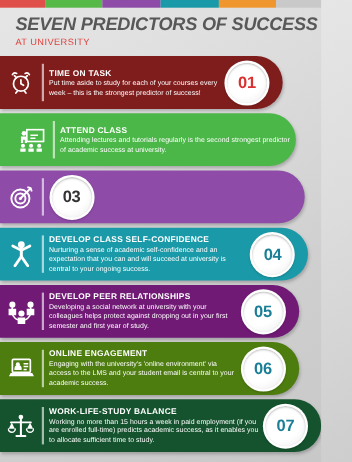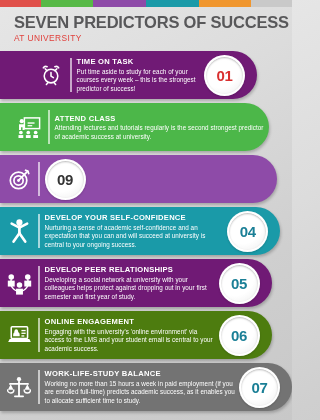--- a/index.html
+++ b/index.html
@@ -29,20 +29,21 @@
   #header {
     padding: 7px 0 6px 14px;
   }
   #title {
     font-size: 16.5px;
     font-weight: bold;
     color: #58585a;
     letter-spacing: -0.2px;
     line-height: 1.05;
     white-space: nowrap;
+    font-style: italic;
   }
   #subtitle {
     font-size: 8.4px;
     color: #e0403c;
     letter-spacing: 0.4px;
     margin-top: 2px;
   }
 
   
   #rows {
@@ -129,21 +130,21 @@
     <div class="seg" style="background: rgb(240, 150, 46); width: 18%;"></div>
     <div class="seg" style="background: rgb(201, 201, 201); width: 14%;"></div>
   </div>
 
 <div id="header">
   <div id="title">SEVEN PREDICTORS OF SUCCESS</div>
   <div id="subtitle">AT UNIVERSITY</div>
 </div>
 
 <div id="rows">
-    <div class="row" style="background: #701a75; width: 88%; padding-left: 32px;">
+    <div class="row" style="background: #7f1d1d; width: 88%;">
       <div class="row-icon">
         <svg width="22" height="22" viewBox="0 0 24 24" fill="none" stroke="currentColor" stroke-width="1.7" stroke-linecap="round">
       <circle cx="12" cy="13.2" r="7.4"></circle>
       <path d="M12 9.4 L12 13.2 L14.6 14.8"></path>
       <path d="M5.6 5.2 L7.6 7.2"></path>
           <path d="M18.4 5.2 L16.4 7.2"></path>
       <path d="M3.6 4.2 a3.2 3.2 0 0 1 4.2 -1.2"></path>
       <path d="M20.4 4.2 a3.2 3.2 0 0 0 -4.2 -1.2"></path>
       <path d="M8.4 20.6 L7 22.4"></path>
           <path d="M15.6 20.6 L17 22.4"></path>
@@ -185,37 +186,37 @@
         <svg width="23" height="23" viewBox="0 0 24 24" fill="none" stroke="currentColor" stroke-width="1.8">
       <circle cx="11" cy="13" r="8.6"></circle>
       <circle cx="11" cy="13" r="4.8"></circle>
       <circle cx="11" cy="13" r="1.5" fill="currentColor" stroke="none"></circle>
       <path d="M11 13 L20.4 3.6" stroke-width="1.9" stroke-linecap="round"></path>
       <path d="M17.6 2.2 L20.8 3.2 L21.8 6.4" stroke-width="1.7" stroke-linejoin="round"></path>
     </svg>
       </div>
       <div class="row-divider"></div>
       <div class="row-badge">
-        <span class="row-badge-num" style="color: rgb(51, 51, 51);">09</span>
+        <span class="row-badge-num" style="color: rgb(51, 51, 51);">03</span>
       </div>
     </div>
     <div class="row" style="background: rgb(26, 154, 168); width: 96%;">
       <div class="row-icon">
         <svg width="20" height="24" viewBox="0 0 20 24" fill="currentColor">
       <circle cx="10.4" cy="3.4" r="3.1"></circle>
       <path d="M10.4 7.2 L10.4 14.4" stroke="currentColor" stroke-width="2.7" stroke-linecap="round"></path>
       <path d="M10.4 8.6 L2.6 4.6" stroke="currentColor" stroke-width="2.5" stroke-linecap="round" fill="none"></path>
       <path d="M10.4 8.6 L18.2 4.6" stroke="currentColor" stroke-width="2.5" stroke-linecap="round" fill="none"></path>
       <path d="M10.4 14.2 L4.6 22.6" stroke="currentColor" stroke-width="2.6" stroke-linecap="round" fill="none"></path>
       <path d="M10.4 14.2 L16.2 22.6" stroke="currentColor" stroke-width="2.6" stroke-linecap="round" fill="none"></path>
     </svg>
       </div>
       <div class="row-divider"></div>
       <div class="row-text">
-        <div class="row-title">DEVELOP YOUR SELF-CONFIDENCE</div>
+        <div class="row-title">DEVELOP CLASS SELF-CONFIDENCE</div>
         <div class="row-body">Nurturing a sense of academic self-confidence and an expectation that you can and will succeed at university is central to your ongoing success.</div>
       </div>
       <div class="row-badge">
         <span class="row-badge-num" style="color: rgb(26, 127, 150);">04</span>
       </div>
     </div>
     <div class="row" style="background: #701a75; width: 93%;">
       <div class="row-icon">
         <svg width="25" height="23" viewBox="0 0 26 24" fill="currentColor">
       <path d="M4.6 7.5 a9 9 0 0 0 8.4 12.6 a9 9 0 0 0 8.4 -12.6" fill="none" stroke="currentColor" stroke-width="1.5"></path>
@@ -250,21 +251,21 @@
       </div>
       <div class="row-divider"></div>
       <div class="row-text">
         <div class="row-title">ONLINE ENGAGEMENT</div>
         <div class="row-body">Engaging with the university's 'online environment' via access to the LMS and your student email is central to your academic success.</div>
       </div>
       <div class="row-badge">
         <span class="row-badge-num" style="color: rgb(26, 127, 150);">06</span>
       </div>
     </div>
-    <div class="row" style="background: #737373; width: 100%;">
+    <div class="row" style="background: #14532d; width: 100%;">
       <div class="row-icon">
         <svg width="24" height="23" viewBox="0 0 26 24" fill="none" stroke="currentColor" stroke-width="1.6" stroke-linecap="round">
       <circle cx="13" cy="3" r="2.3" fill="currentColor" stroke="none"></circle>
       <path d="M13 5.6 L13 21.4" stroke-width="2"></path>
       <path d="M3.2 8.2 L22.8 8.2" stroke-width="1.9"></path>
       <path d="M8.6 21.6 L17.4 21.6" stroke-width="2"></path>
       <path d="M4 8.4 L1 14.4 h6 z" fill="currentColor" stroke="none"></path>
       <path d="M22 8.4 L19 14.4 h6 z" fill="currentColor" stroke="none"></path>
       <path d="M0.6 14.6 a3.4 3.4 0 0 0 6.8 0" stroke-width="1.5"></path>
       <path d="M18.6 14.6 a3.4 3.4 0 0 0 6.8 0" stroke-width="1.5"></path>

